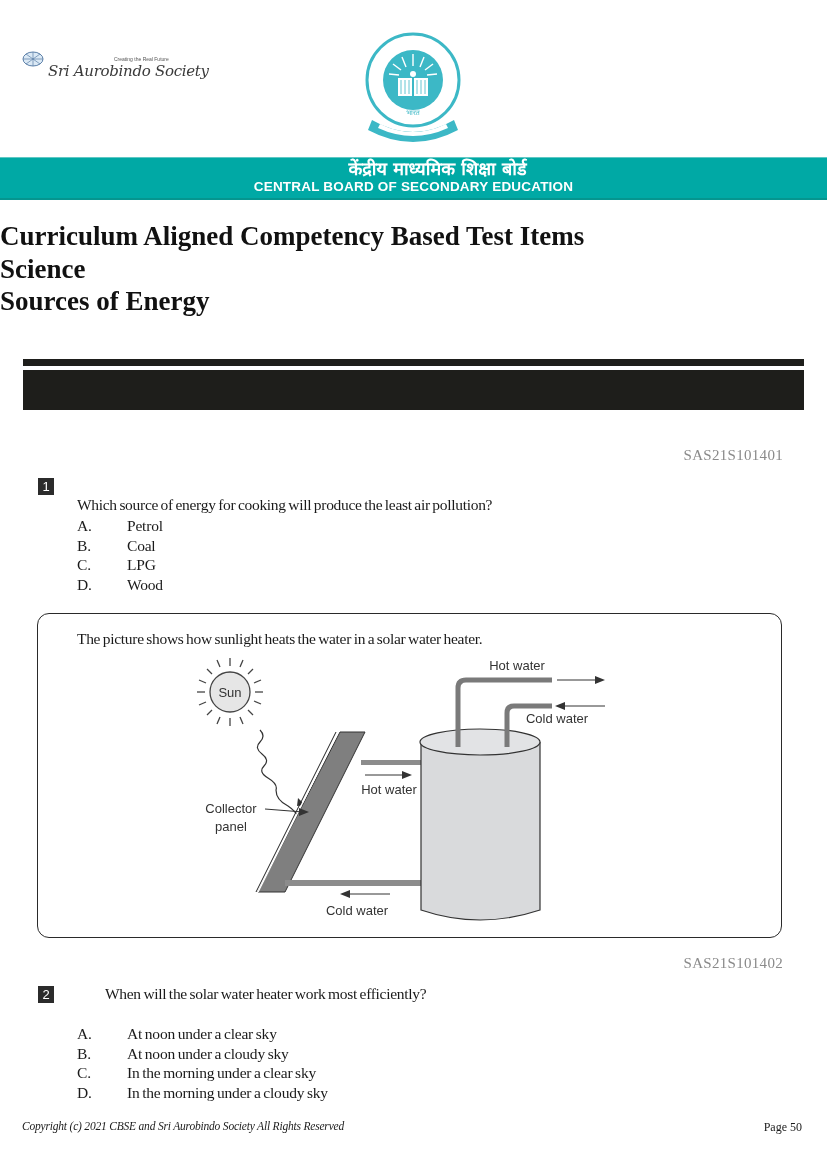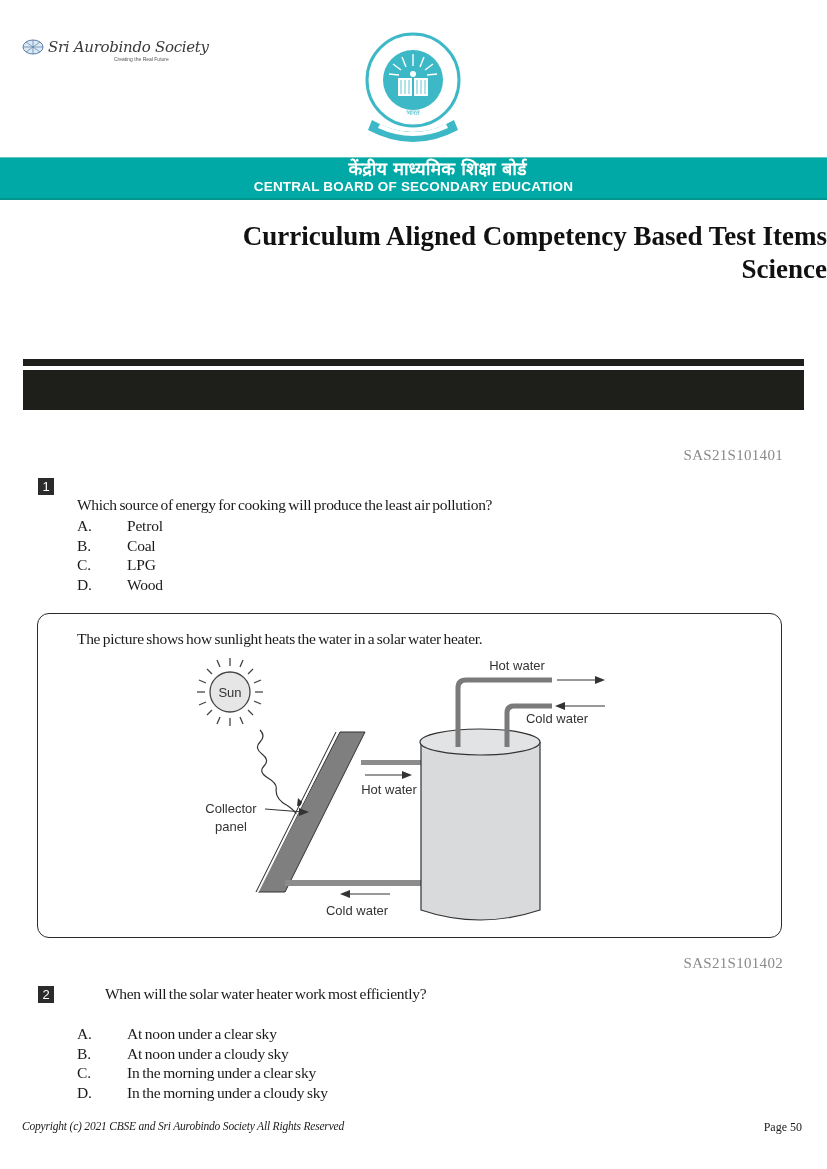--- a/index.html
+++ b/index.html
@@ -1,26 +1,26 @@
 <!DOCTYPE html>
 <html><head>
   <meta charset="utf-8">
   <style>
     html, body { margin:0; padding:0; background:#fff; }
     body { width:827px; height:1169px; position:relative; overflow:hidden; font-family:"Liberation Serif", serif; color:#1a1a1a; }
     .abs { position:absolute; }
     .logo-left { left:22px; top:38px; display:flex; align-items:center; gap:4px; }
     .logo-left .globe { width:22px; height:16px; }
-    .logo-left .name { font-family:"DejaVu Serif", serif; font-style:italic; font-size:15px; color:#3a3a3a; letter-spacing:-0.3px; }
+    .logo-left .name { font-family:"DejaVu Serif", serif; font-style:italic; font-size:15px; color:#3a3a3a; letter-spacing:-0.3px;margin-top:24px; }
     .logo-left .tag { position:absolute; left:92px; top:18px; font-size:5px; font-family:"Liberation Sans", sans-serif; color:#555; white-space:nowrap; }
     .emblem { left:362px; top:32px; width:102px; height:112px; }
     .band { left:0; top:157px; width:827px; height:40px; background:#00a9a5; border-top:1px solid #5fc8c4; border-bottom:2px solid #05958f; text-align:center; color:#fff; }
     .band .hindi { font-family:"DejaVu Sans", sans-serif; font-size:18px; line-height:20px; margin-top:1px; font-weight:bold;padding-left:48px; }
     .band .eng { font-family:"Liberation Sans", sans-serif; font-weight:bold; font-size:13.5px; line-height:16px; letter-spacing:0.2px; }
-    .titles { left:0; top:220px; width:827px; text-align:right; font-family:"Liberation Serif", serif; font-weight:bold; font-size:27px; line-height:32.5px; color:#111; }
+    .titles { left:0; top:220px; width:827px; text-align:left; font-family:"Liberation Serif", serif; font-weight:bold; font-size:27px; line-height:32.5px; color:#111; }
     .rule-thin { left:23px; top:359px; width:781px; height:7px; background:#1e1e1b; }
     .rule-thick { left:23px; top:370px; width:781px; height:40px; background:#1e1e1b; }
     .qid { font-family:"Liberation Serif", serif; font-size:15px; color:#8a8a8a; right:44px; letter-spacing:0.3px; }
     .qnum { width:16px; height:17px; background:#2b2b2b; color:#fff; font-family:"Liberation Sans", sans-serif; font-size:13px; line-height:17px; text-align:center; }
     .qtext { font-size:15.5px; letter-spacing:-0.3px; word-spacing:-1px; }
     .opts { font-size:15.5px; line-height:19.5px; letter-spacing:-0.2px; word-spacing:-1px; }
     .opt { display:flex; }
     .opt .l { width:50px; }
     .stimulus { left:37px; top:613px; width:745px; height:325px; border:1.5px solid #2a2a2a; border-radius:12px; box-sizing:border-box; }
     .stim-text { left:77px; top:630px; font-size:15.5px; letter-spacing:-0.3px; word-spacing:-1px; }
@@ -69,20 +69,21 @@
 </svg>
 
 <div class="abs band">
   <div class="hindi">केंद्रीय माध्यमिक शिक्षा बोर्ड</div>
   <div class="eng">CENTRAL BOARD OF SECONDARY EDUCATION</div>
 </div>
 
 <div class="abs titles">
   <div>Curriculum Aligned Competency Based Test Items</div>
   <div>Science</div>
+  <div>Sources of Energy</div>
 </div>
 
 <div class="abs rule-thin"></div>
 <div class="abs rule-thick"></div>
 
 <div class="abs qid" style="top:447px;margin-left:28px;">SAS21S101401</div>
 <div class="abs qnum" style="left:38px; top:478px;">1</div>
 <div class="abs qtext" style="left:77px; top:477px;margin-top:19px;">Which source of energy for cooking will produce the least air pollution?</div>
 <div class="abs opts" style="left:77px; top:516px;">
   <div class="opt">

